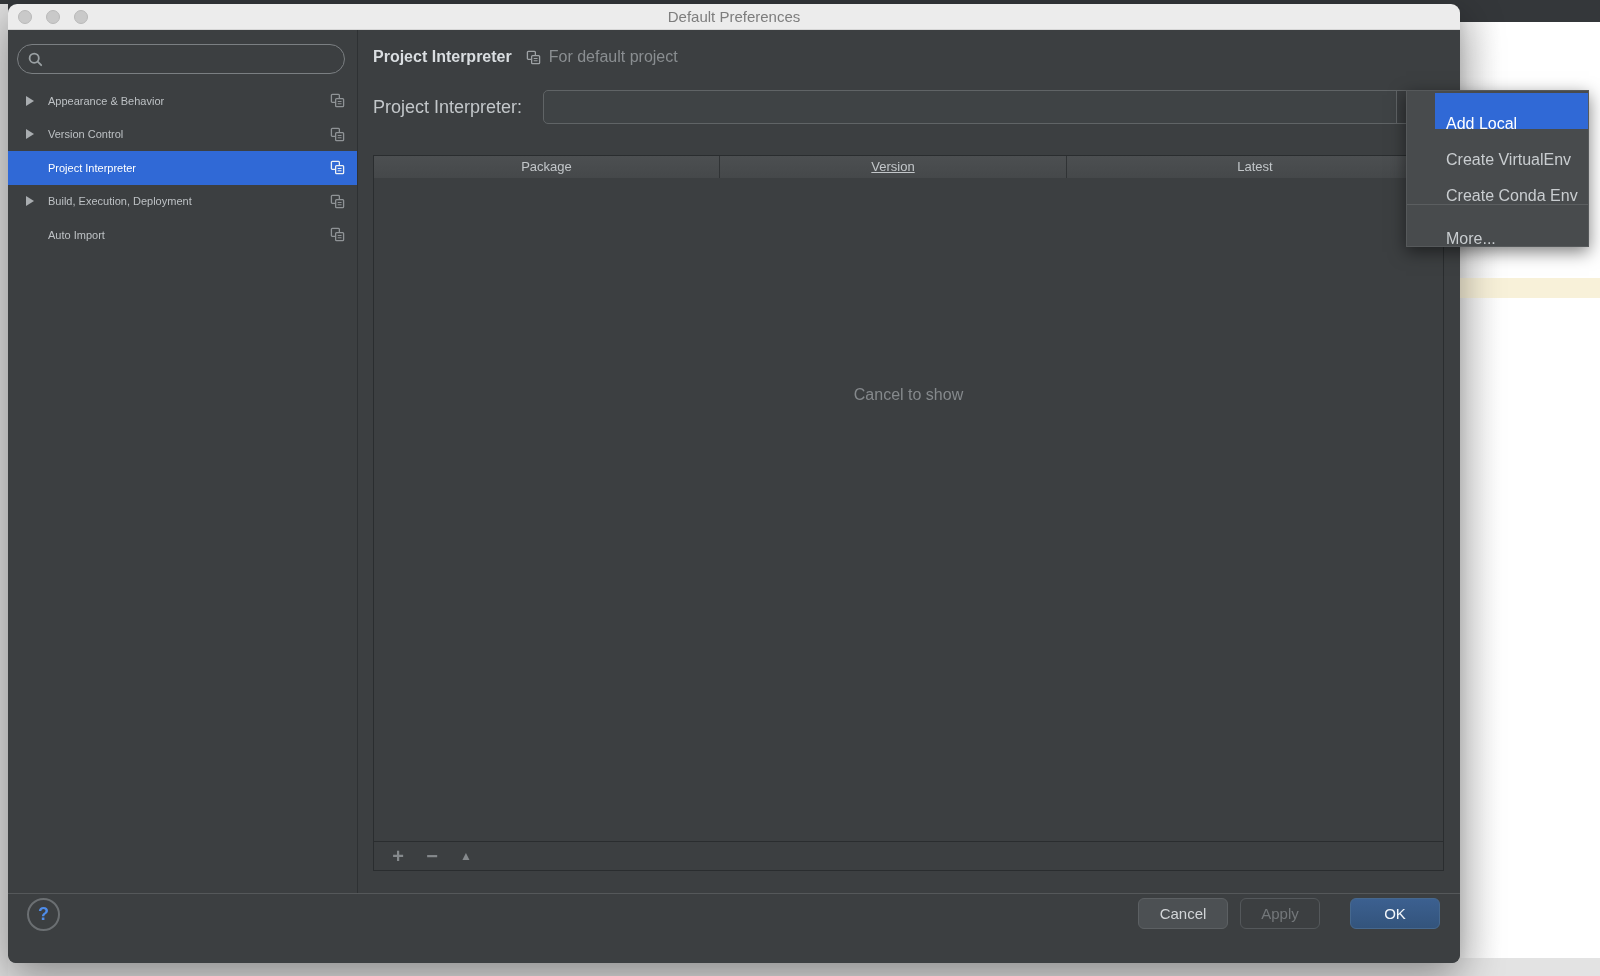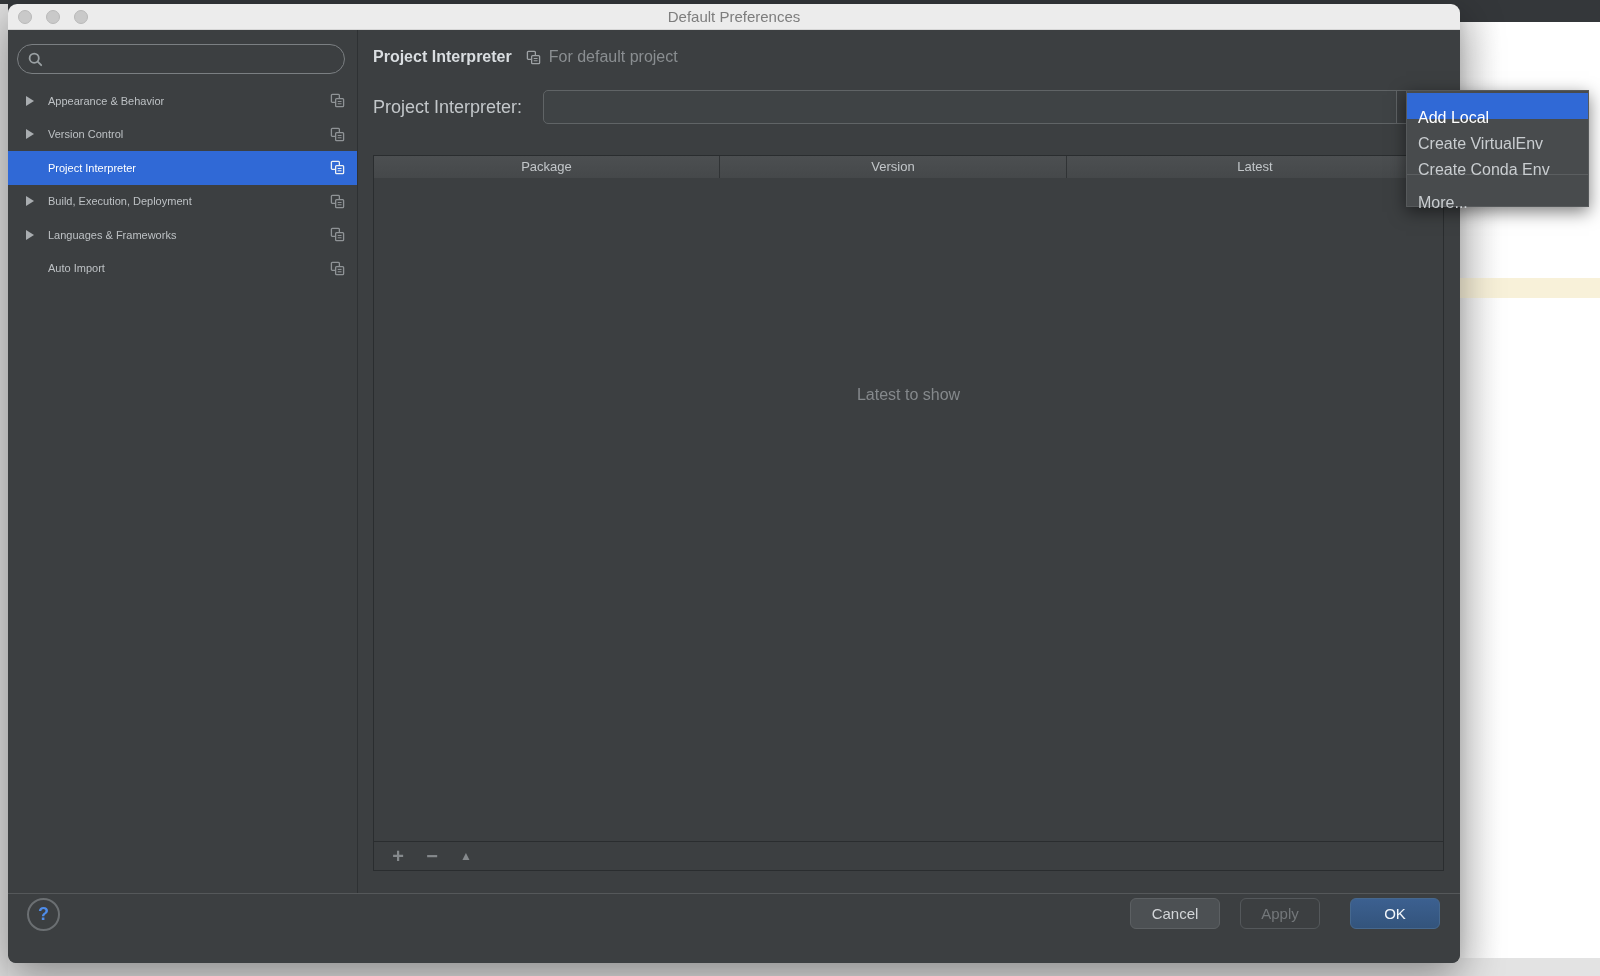--- a/index.html
+++ b/index.html
@@ -70,49 +70,49 @@
     border-left:1px solid #606466; border-radius:0 4px 4px 0; background:#3a3d3f;
     display:flex; align-items:center; justify-content:center; }
   #combo-arrow-btn i { width:0; height:0; border-top:8px solid #b0b4b7;
     border-left:6px solid transparent; border-right:6px solid transparent; display:block; }
 
   #pkg-table { left:15px; top:125px; width:1071px; height:716px;
     border:1px solid #2a2d2f; display:flex; flex-direction:column; background:#3c3f41; }
   #pkg-thead { height:22px; display:flex; background:linear-gradient(#4c4f51,#45484a); }
   .th { text-align:center; line-height:22px; font-size:13px; color:#c2c6c9;
     border-right:1px solid #303335; }
-  .th:nth-child(1){ width:346px; } .th:nth-child(2){ width:347px; } .th:nth-child(3){ flex:1; border-right:none; }
+  .th:nth-child(1){ width:346px; } .th:nth-child(2){ width:347px;text-decoration:underline; } .th:nth-child(3){ flex:1; border-right:none; }
   #pkg-body { flex:1; position:relative; }
   #pkg-empty { position:absolute; left:0; top:208px; width:100%; text-align:center;
     font-size:16px; color:#85898c; }
   #pkg-toolbar { height:29px; border-top:1px solid #2a2d2f; display:flex; align-items:center;
     padding-left:14px; }
   .tbtn { color:#85898c; margin-right:14px; width:20px; text-align:center; }
   #tb-add { font-size:20px; font-weight:bold; }
   #tb-remove { font-size:20px; font-weight:bold; }
   #tb-upgrade { font-size:12px; }
 
   
   #bottombar { left:0; bottom:0; width:100%; height:70px; border-top:1px solid #55585a;
     background:#3c3f41; border-radius:0 0 8px 8px; }
   #help-btn { position:absolute; left:19px; top:4px; width:33px; height:33px; border-radius:50%;
     border:2px solid #6b6f72; color:#4e8cea; font-size:18px; font-weight:bold;
     display:flex; align-items:center; justify-content:center; background:transparent; }
   #footer-buttons { position:absolute; right:20px; top:4px; display:flex; align-items:center; }
   .btn { height:31px; border-radius:6px; font-size:15px; display:flex; align-items:center;
     justify-content:center; font-family:"Liberation Sans",sans-serif; }
-  .btn-cancel { width:90px; background:#4c5053; border:1px solid #5c6063; color:#d2d5d8; margin-right:20px; }
+  .btn-cancel { width:90px; background:#4c5053; border:1px solid #5c6063; color:#d2d5d8; margin-right:12px; }
   .btn-apply { width:80px; background:transparent; border:1px solid #54585b; color:#73777a; margin-right:30px; }
   .btn-ok { width:90px; background:linear-gradient(#3c6090,#33547c); border:1px solid #46688e; color:#f2f6fa; }
 
   
   #interp-menu { left:1406px; top:90px; width:183px; z-index:5; background:#484b4d;
     border:1px solid #56595b; box-shadow:0 5px 16px rgba(0,0,0,.5); padding:2px 0; }
-  .menu-item { height:26px; line-height:26px; padding:12px 11px; font-size:16px; color:#c9cdd0;
-    white-space:nowrap; }
+  .menu-item { height:26px; line-height:26px; padding:18px 11px; font-size:16px; color:#c9cdd0;
+    white-space:nowrap;margin-left:28px; }
   .menu-item.highlighted { background:#3069d6; color:#ffffff; }
   .menu-sep { height:1px; background:#5b5e60; margin:3px 0; }
 </style>
 </head>
 <body>
 
 <div class="abs" id="bg-topstrip"></div>
 <div class="abs" id="bg-right"></div>
 <div class="abs" id="bg-yellow"></div>
 <div class="abs" id="bg-bottom"></div>
@@ -178,34 +178,20 @@
         <line x1="8.2" y1="9" x2="12.3" y2="9" stroke="currentColor" stroke-width="1.2"></line>
         <line x1="8.2" y1="11.5" x2="12.3" y2="11.5" stroke="currentColor" stroke-width="1.2"></line>
       </svg>
     </span>
   </div>
           <div class="tree-item">
     <span class="arrow" style="visibility: visible;">
               <i></i>
             </span>
     <span class="label">Build, Execution, Deployment</span>
-    <span class="pageicon">
-      <svg width="15" height="15" viewBox="0 0 16 16">
-        <rect x="1.5" y="1.5" width="8.5" height="8.5" rx="1" fill="none" stroke="currentColor" stroke-width="1.4"></rect>
-        <rect class="front" x="6" y="6" width="8.5" height="8.5" rx="1" stroke="currentColor" stroke-width="1.4"></rect>
-        <line x1="8.2" y1="9" x2="12.3" y2="9" stroke="currentColor" stroke-width="1.2"></line>
-        <line x1="8.2" y1="11.5" x2="12.3" y2="11.5" stroke="currentColor" stroke-width="1.2"></line>
-      </svg>
-    </span>
-  </div>
-          <div class="tree-item">
-    <span class="arrow" style="visibility: visible;">
-              <i></i>
-            </span>
-    <span class="label">Languages &amp; Frameworks</span>
     <span class="pageicon">
       <svg width="15" height="15" viewBox="0 0 16 16">
         <rect x="1.5" y="1.5" width="8.5" height="8.5" rx="1" fill="none" stroke="currentColor" stroke-width="1.4"></rect>
         <rect class="front" x="6" y="6" width="8.5" height="8.5" rx="1" stroke="currentColor" stroke-width="1.4"></rect>
         <line x1="8.2" y1="9" x2="12.3" y2="9" stroke="currentColor" stroke-width="1.2"></line>
         <line x1="8.2" y1="11.5" x2="12.3" y2="11.5" stroke="currentColor" stroke-width="1.2"></line>
       </svg>
     </span>
   </div>
           <div class="tree-item">
@@ -250,21 +236,21 @@
         </div>
       </div>
 
       <div class="abs" id="pkg-table">
         <div id="pkg-thead">
             <div class="th">Package</div>
             <div class="th">Version</div>
             <div class="th">Latest</div>
           </div>
         <div id="pkg-body">
-          <div id="pkg-empty">Latest to show</div>
+          <div id="pkg-empty">Cancel to show</div>
         </div>
         <div id="pkg-toolbar">
           <span class="tbtn" id="tb-add">+</span>
           <span class="tbtn" id="tb-remove">−</span>
           <span class="tbtn" id="tb-upgrade">▲</span>
         </div>
       </div>
     </div>
 
     <div class="abs" id="bottombar">

